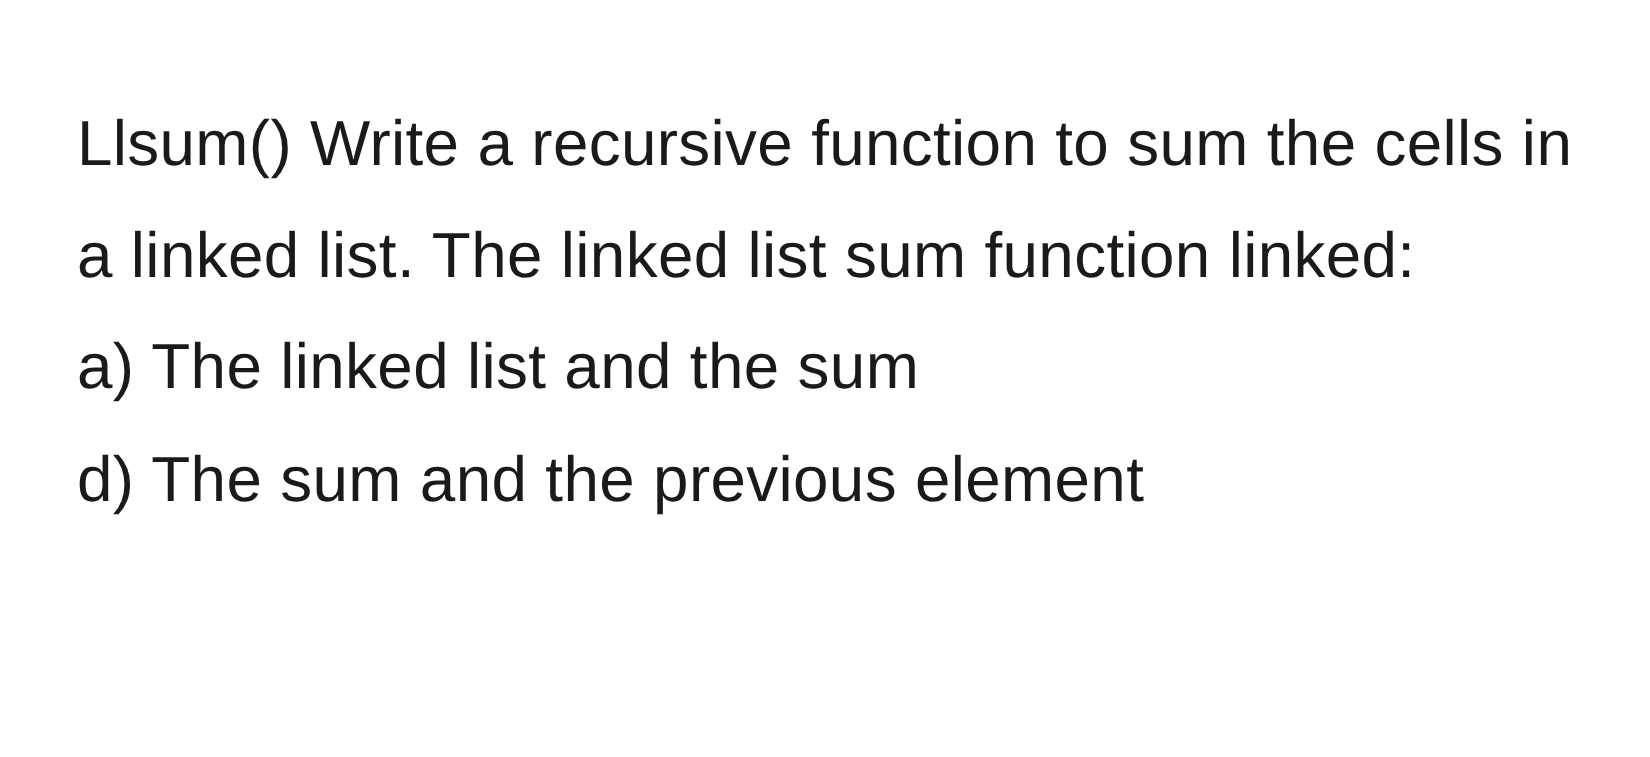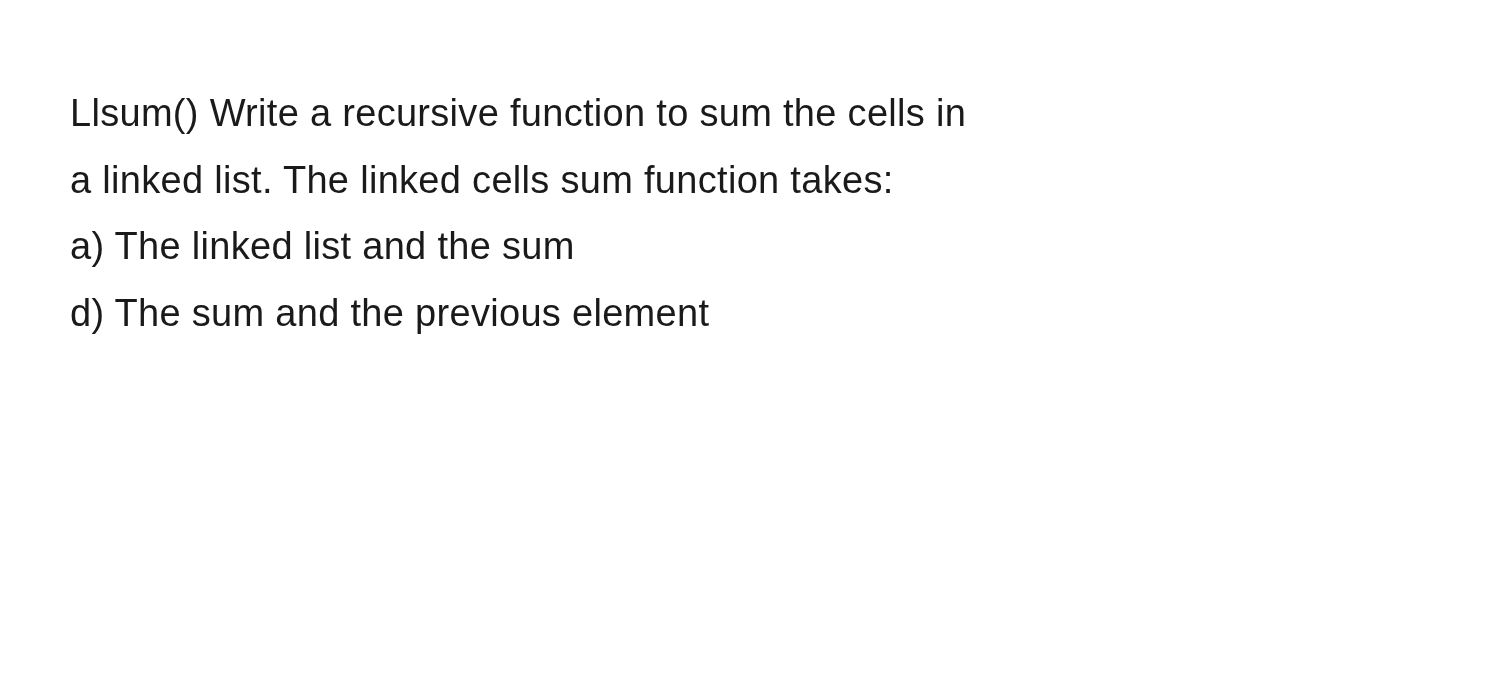--- a/index.html
+++ b/index.html
@@ -9,21 +9,21 @@
     }
     body {
       width: 1500px;
       height: 688px;
       background: #ffffff;
       font-family: -apple-system, BlinkMacSystemFont, "Segoe UI", Helvetica, Arial, sans-serif;
       padding: 80px 70px 0 70px;
       color: #1a1a1a;
     }
     .content {
-      font-size: 38px;
+      font-size: 58px;
       line-height: 1.75;
       letter-spacing: 0.3px;
     }
     .question-line {
       margin-bottom: 0;
     }
     .option {
       margin-bottom: 0;
     }
     .option-label {
@@ -31,21 +31,21 @@
     }
     .option-text {
       display: inline;
     }
   </style>
 </head>
 <body>
 
 <div class="content">
   <div class="question-line">Llsum() Write a recursive function to sum the cells in</div>
-  <div class="question-line">a linked list. The linked cells sum function takes:</div>
+  <div class="question-line">a linked list. The linked list sum function linked:</div>
   <div class="option">
     <span class="option-label">a)</span>
     <span class="option-text">The linked list and the sum</span>
   </div>
   <div class="option">
     <span class="option-label">d)</span>
     <span class="option-text">The sum and the previous element</span>
   </div>
 </div>
 

